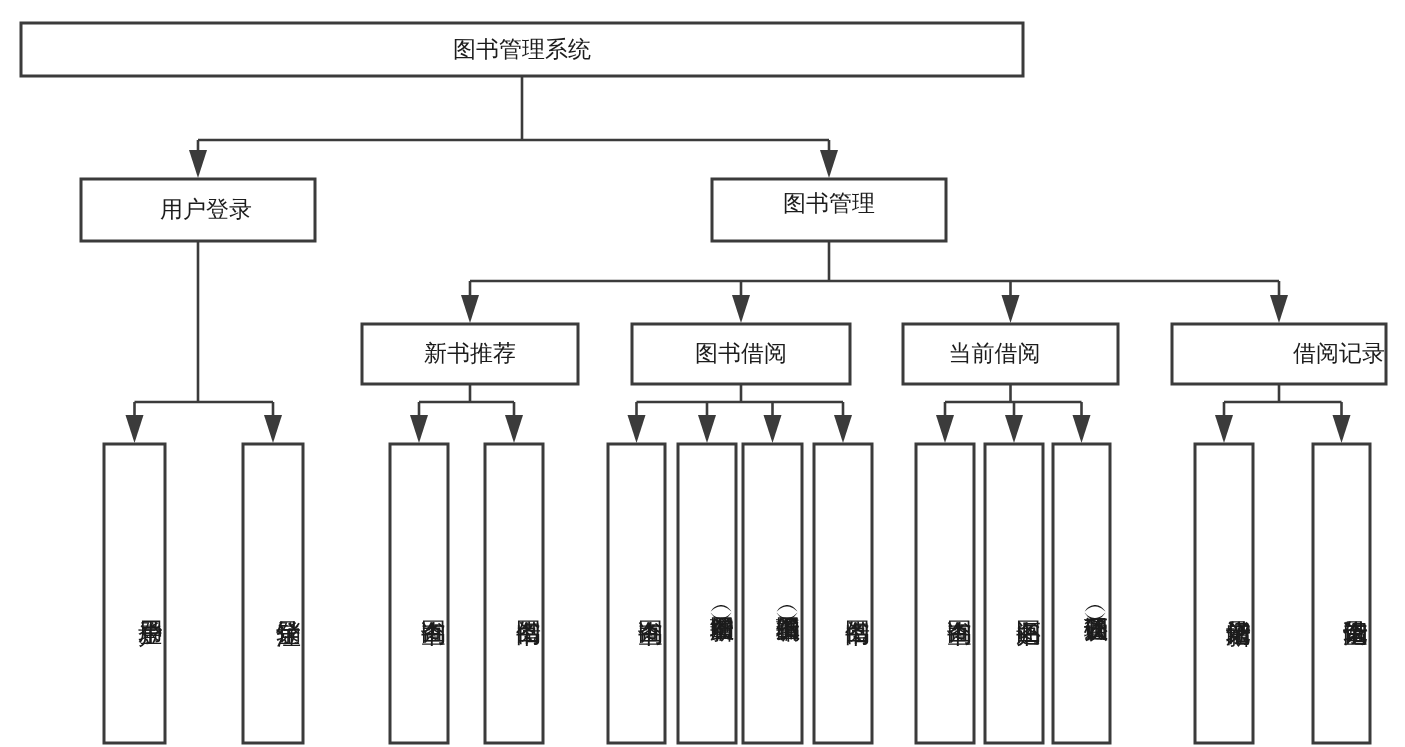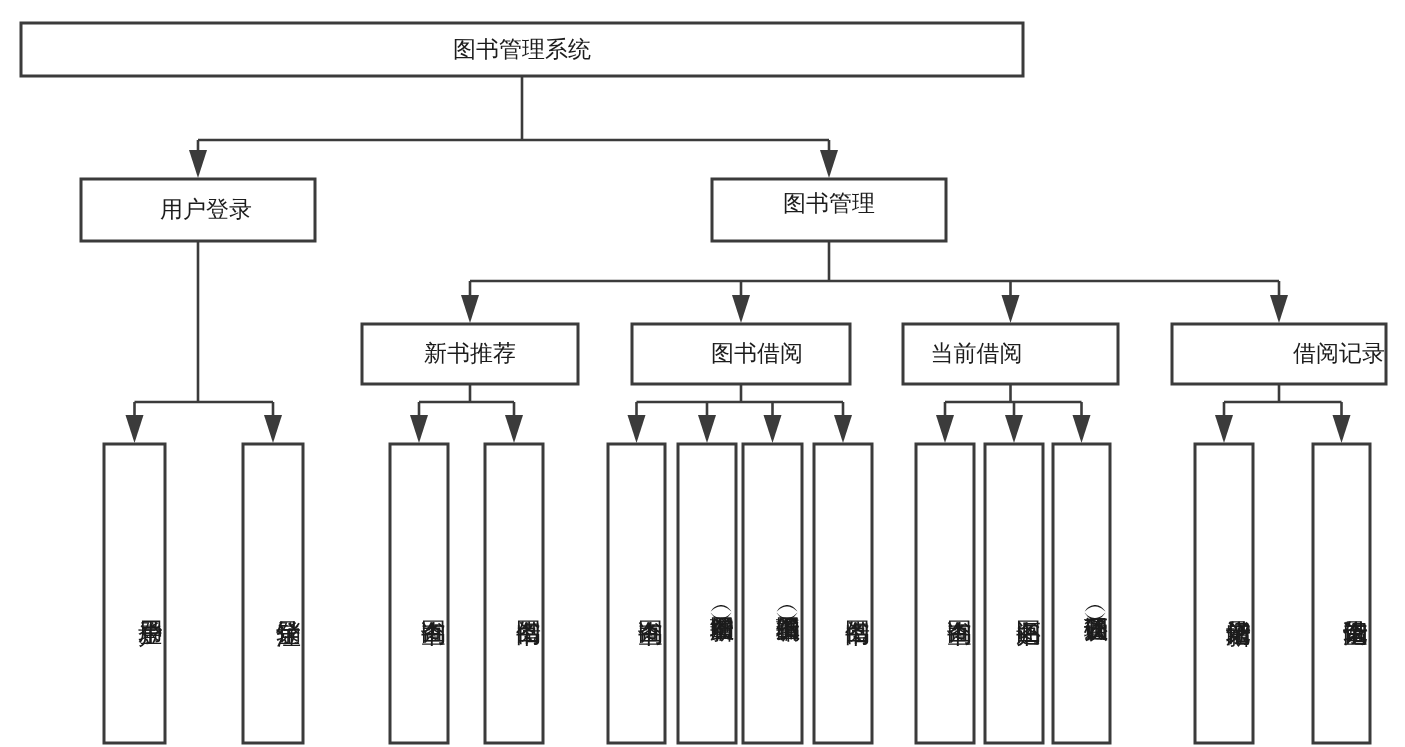--- a/index.html
+++ b/index.html
@@ -156,22 +156,22 @@
         <rect x="1195" y="435" width="58" height="299" class="node-box"></rect>
         <rect x="1313" y="435" width="57" height="299" class="node-box"></rect>
       </g>
   </svg>
 
   <div id="labels">
       <div class="node-label-h" style="left: 21px; top: 14px; width: 1002px; height: 53px;">图书管理系统</div>
       <div class="node-label-h" style="left: 81px; top: 170px; width: 250px; height: 62px;">用户登录</div>
       <div class="node-label-h" style="left: 712px; top: 170px; width: 234px; height: 50px;">图书管理</div>
       <div class="node-label-h" style="left: 362px; top: 315px; width: 216px; height: 60px; border-radius: 12px;">新书推荐</div>
-      <div class="node-label-h" style="left: 632px; top: 315px; width: 218px; height: 60px; padding-left: 16px;">图书借阅</div>
-      <div class="node-label-h" style="left: 869px; top: 315px; width: 215px; height: 60px;">当前借阅</div>
+      <div class="node-label-h" style="left: 632px; top: 315px; width: 218px; height: 60px;">图书借阅</div>
+      <div class="node-label-h" style="left: 887px; top: 315px; width: 215px; height: 60px;">当前借阅</div>
       <div class="node-label-h" style="left: 1232px; top: 315px; width: 214px; height: 60px;">借阅记录</div>
       <div class="node-label-v" style="left: 104px; top: 435px; width: 61px; height: 299px; padding-top: 14px; box-sizing: border-box;">用户登录</div>
       <div class="node-label-v" style="left: 243px; top: 435px; width: 60px; height: 299px; padding-top: 14px; box-sizing: border-box;">注销登录</div>
       <div class="node-label-v" style="left: 390px; top: 435px; width: 58px; height: 299px; padding-top: 14px; box-sizing: border-box;">查询图书</div>
       <div class="node-label-v" style="left: 485px; top: 435px; width: 58px; height: 299px; padding-top: 14px; box-sizing: border-box;">借阅图书</div>
       <div class="node-label-v" style="left: 608px; top: 435px; width: 57px; height: 299px; padding-top: 14px; box-sizing: border-box;">查询图书</div>
       <div class="node-label-v" style="left: 678px; top: 435px; width: 58px; height: 299px; padding-top: 8px; box-sizing: border-box; font-size: 24px;">新增图书（管理员）</div>
       <div class="node-label-v" style="left: 743px; top: 435px; width: 59px; height: 299px; padding-top: 8px; box-sizing: border-box; font-size: 24px;">编辑图书（管理员）</div>
       <div class="node-label-v" style="left: 814px; top: 435px; width: 58px; height: 299px; padding-top: 14px; box-sizing: border-box;">借阅图书</div>
       <div class="node-label-v" style="left: 916px; top: 435px; width: 58px; height: 299px; padding-top: 14px; box-sizing: border-box;">查询图书</div>

